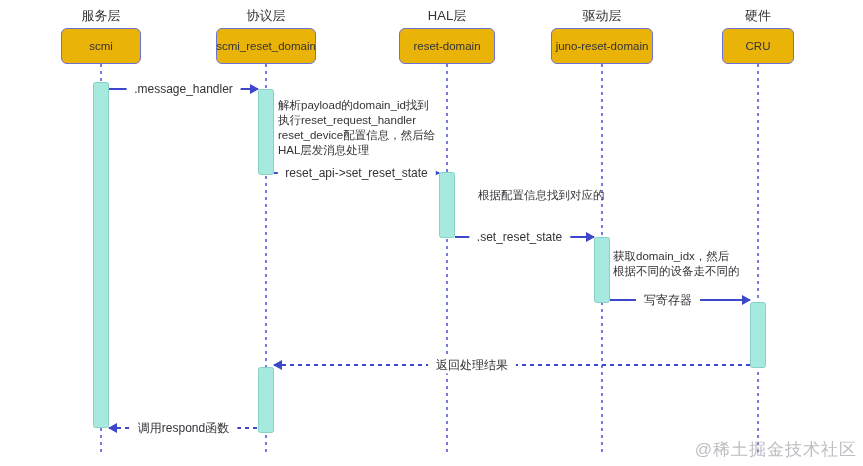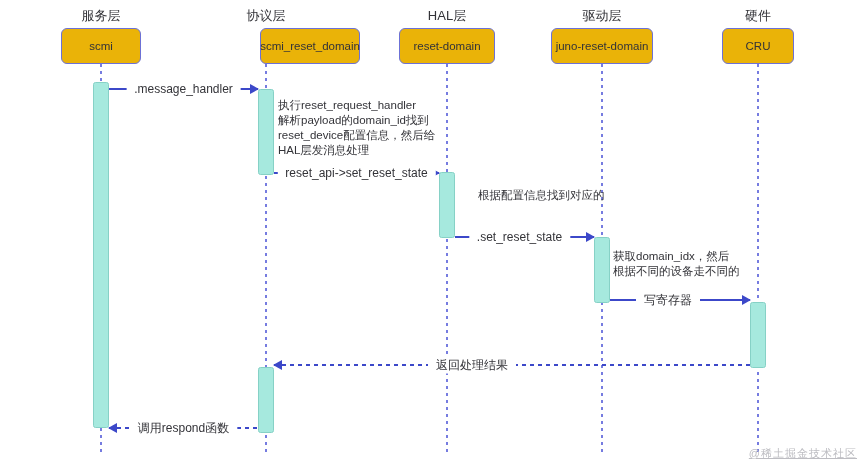--- a/index.html
+++ b/index.html
@@ -66,36 +66,35 @@
   .note{
     position:absolute;
     font-size:11.5px;
     line-height:15px;
     color:#333338;
     white-space:nowrap;
   }
   .watermark{
     position:absolute;
     right:6px;bottom:5px;
-    font-size:11px;
+    font-size:17px;
     color:#bdbdc2;
     letter-spacing:1px;
     white-space:nowrap;
-    text-decoration:underline;
   }
 </style>
 </head>
 <body>
 
 <div id="stage">
   <div>
       <div class="layer-label" style="left: 101px; top: 7px;">服务层</div>
       <div class="pbox" style="left: 101px; top: 28px; width: 80px;">scmi</div>
       <div class="layer-label" style="left: 266px; top: 7px;">协议层</div>
-      <div class="pbox" style="left: 266px; top: 28px; width: 100px; margin-left: 44px;">scmi_reset_domain</div>
+      <div class="pbox" style="left: 266px; top: 28px; width: 100px;">scmi_reset_domain</div>
       <div class="layer-label" style="left: 447px; top: 7px;">HAL层</div>
       <div class="pbox" style="left: 447px; top: 28px; width: 96px;">reset-domain</div>
       <div class="layer-label" style="left: 602px; top: 7px;">驱动层</div>
       <div class="pbox" style="left: 602px; top: 28px; width: 102px;">juno-reset-domain</div>
       <div class="layer-label" style="left: 758px; top: 7px;">硬件</div>
       <div class="pbox" style="left: 758px; top: 28px; width: 72px;">CRU</div>
     </div>
   <div>
       <div class="lifeline" style="left: 101px; top: 64px; height: 392px;"></div>
       <div class="lifeline" style="left: 266px; top: 64px; height: 392px;"></div>
@@ -138,22 +137,22 @@
         <div class="mlabel" style="margin-left: -40px;">返回处理结果</div>
       </div>
       <div class="msg dashed" style="left: 109px; width: 149px; top: 427px;">
         <div class="line"></div>
         <div class="head left"></div>
         <div class="mlabel">调用respond函数</div>
       </div>
     </div>
   <div>
       <div class="note" style="left: 278px; top: 98px;">
+        <div>解析payload的domain_id找到</div>
         <div>执行reset_request_handler</div>
-        <div>解析payload的domain_id找到</div>
         <div>reset_device配置信息，然后给</div>
         <div>HAL层发消息处理</div>
       </div>
       <div class="note" style="left: 478px; top: 188px;">
         <div>根据配置信息找到对应的</div>
       </div>
       <div class="note" style="left: 613px; top: 249px;">
         <div>获取domain_idx，然后</div>
         <div>根据不同的设备走不同的</div>
       </div>

